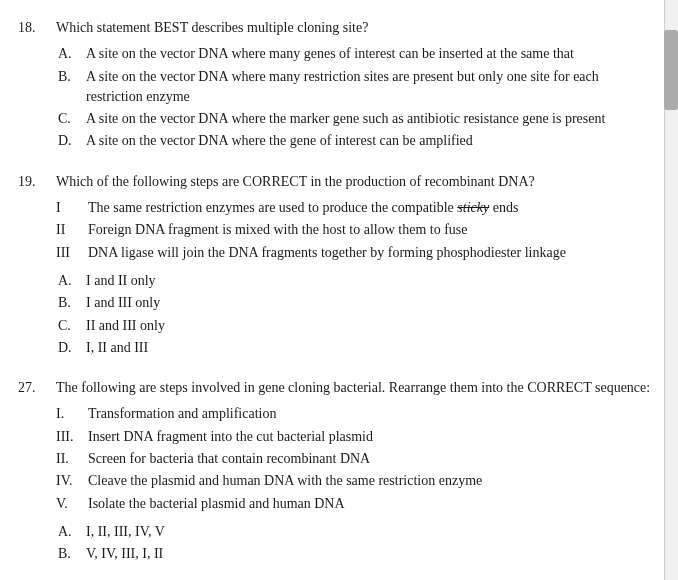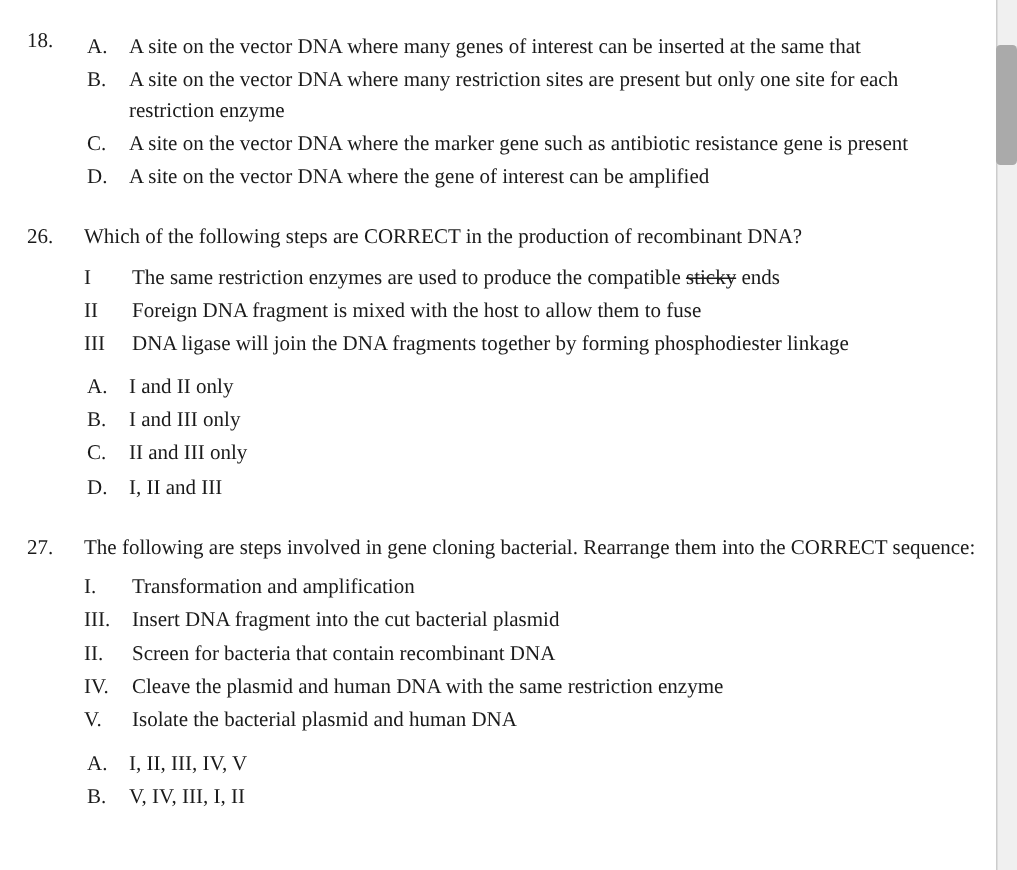--- a/index.html
+++ b/index.html
@@ -54,20 +54,21 @@
     .roman-item {
       display: flex;
       margin-bottom: 2px;
     }
     .roman-label {
       min-width: 32px;
       flex-shrink: 0;
     }
     .strikethrough {
       text-decoration: line-through;
+      font-style: italic;
     }
     .scrollbar-area {
       position: fixed;
       right: 0;
       top: 0;
       width: 14px;
       height: 580px;
       background: #f0f0f0;
       border-left: 1px solid #ccc;
     }
@@ -80,20 +81,21 @@
       background: #aaa;
       border-radius: 3px;
     }
   </style>
 </head>
 <body>
 
 <div class="question-block">
   <div class="question-number">18.</div>
   <div class="question-content">
+    <div class="question-text">Which statement BEST describes multiple cloning site?</div>
     <div class="options-list">
       <div class="option-item">
         <span class="option-label">A.</span>
         <span class="option-text">A site on the vector DNA where many genes of interest can be inserted at the same that</span>
       </div>
       <div class="option-item">
         <span class="option-label">B.</span>
         <span class="option-text">A site on the vector DNA where many restriction sites are present but only one site for each restriction enzyme</span>
       </div>
       <div class="option-item">
@@ -102,21 +104,21 @@
       </div>
       <div class="option-item">
         <span class="option-label">D.</span>
         <span class="option-text">A site on the vector DNA where the gene of interest can be amplified</span>
       </div>
     </div>
   </div>
 </div>
 
 <div class="question-block">
-  <div class="question-number">26.</div>
+  <div class="question-number">19.</div>
   <div class="question-content">
     <div class="question-text">Which of the following steps are CORRECT in the production of recombinant DNA?</div>
     <div class="roman-list">
       <div class="roman-item">
         <span class="roman-label">I</span>
         <span class="option-text">The same restriction enzymes are used to produce the compatible <span class="strikethrough">sticky</span> ends</span>
       </div>
       <div class="roman-item">
         <span class="roman-label">II</span>
         <span class="option-text">Foreign DNA fragment is mixed with the host to allow them to fuse</span>

